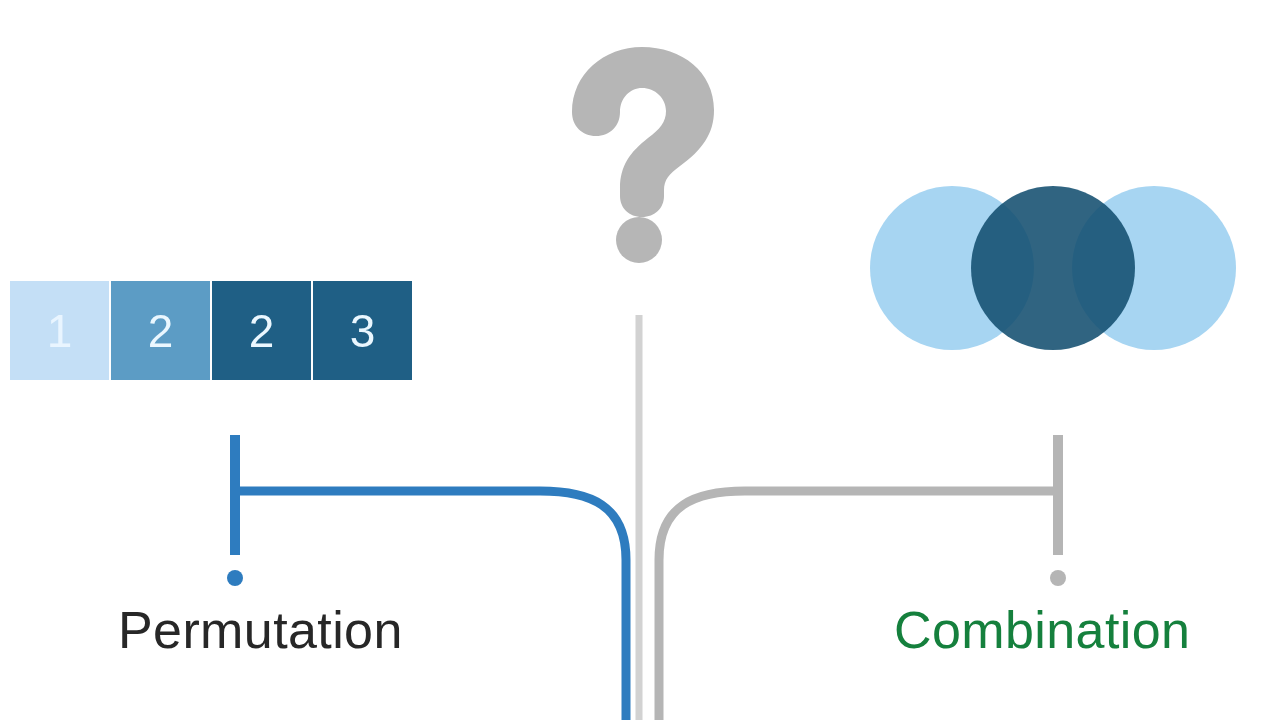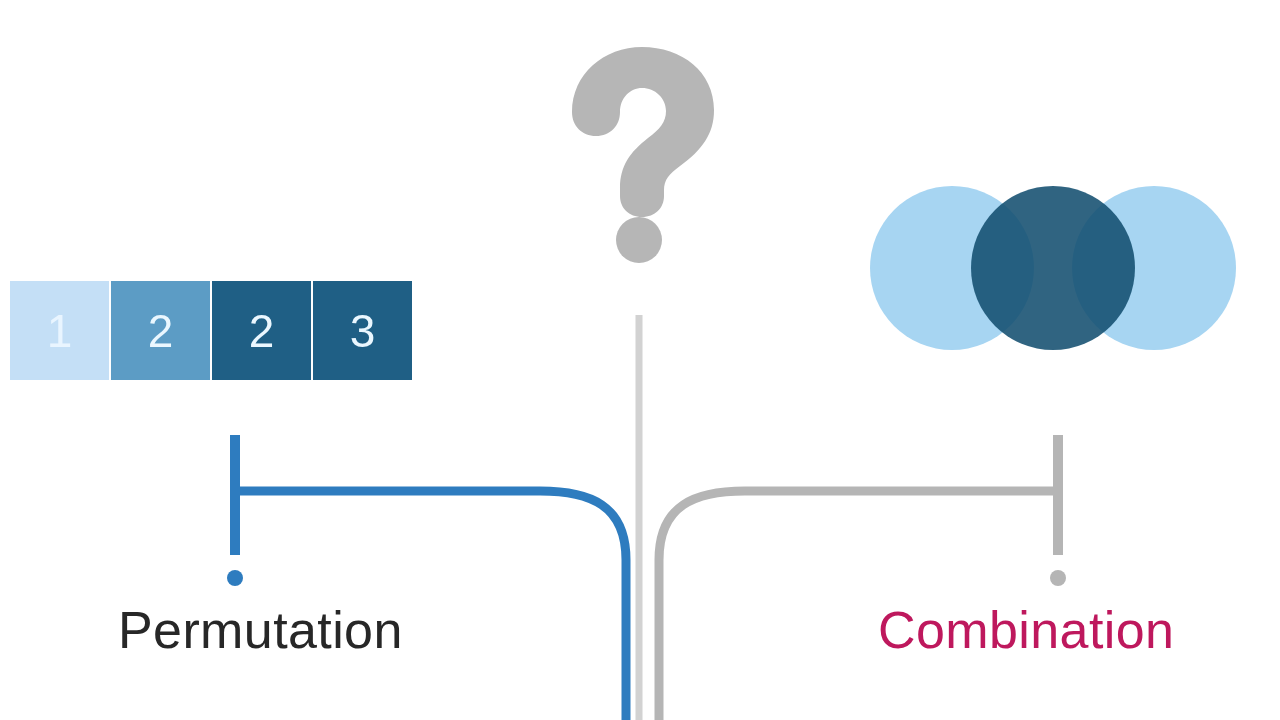--- a/index.html
+++ b/index.html
@@ -156,15 +156,15 @@
     </g>
 
     <g id="right-branch">
       <path id="right-curve" fill="none" stroke-width="9" stroke-linecap="round" d="M 659 720 L 659 560 C 659 505, 695 491, 745 491 L 1057 491" stroke="#b5b5b5"></path>
       <line id="right-tick" x1="1058" y1="435" x2="1058" y2="555" stroke-width="10" stroke-linecap="butt" stroke="#b5b5b5"></line>
       <circle id="right-dot" cx="1058" cy="578" r="8" fill="#b5b5b5"></circle>
     </g>
   </svg>
 
   <div class="branch-label" id="label-permutation" style="color: rgb(39, 39, 39);">Permutation</div>
-  <div class="branch-label" id="label-combination" style="color: #be185d;">Combination</div>
+  <div class="branch-label" id="label-combination" style="color: #15803d; margin-left: 16px;">Combination</div>
 
 </div>
 
 </body></html>

